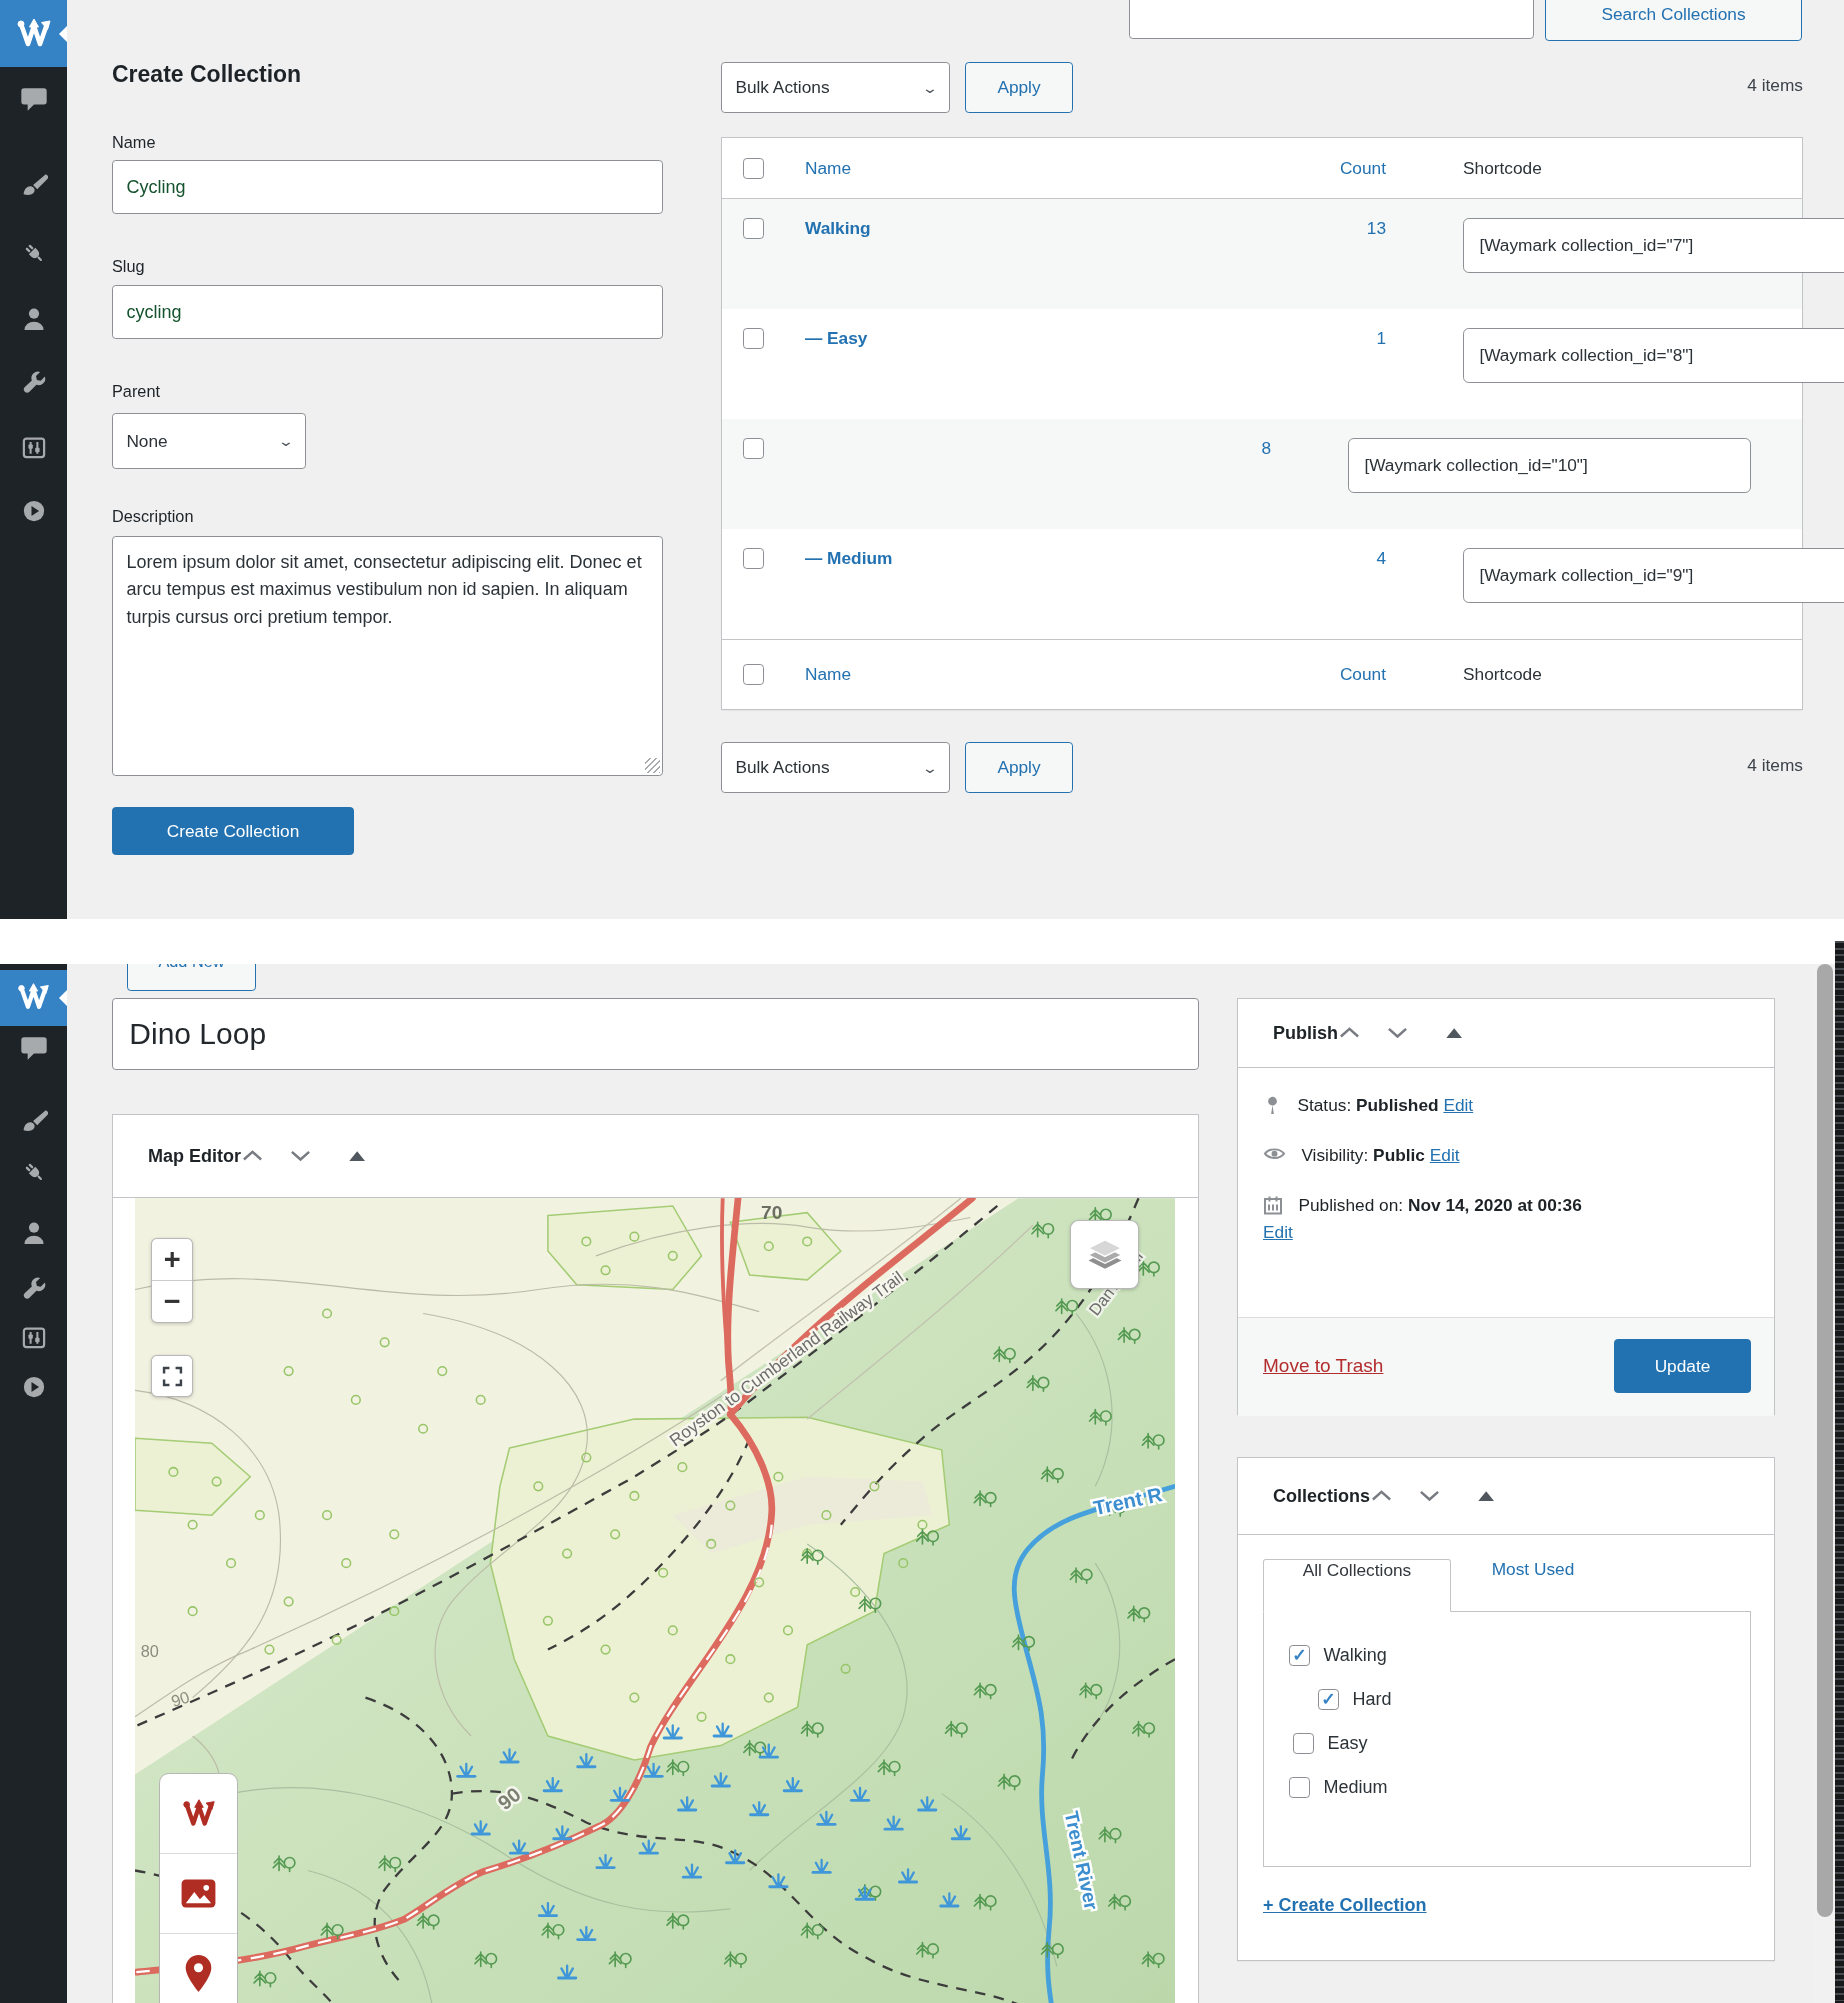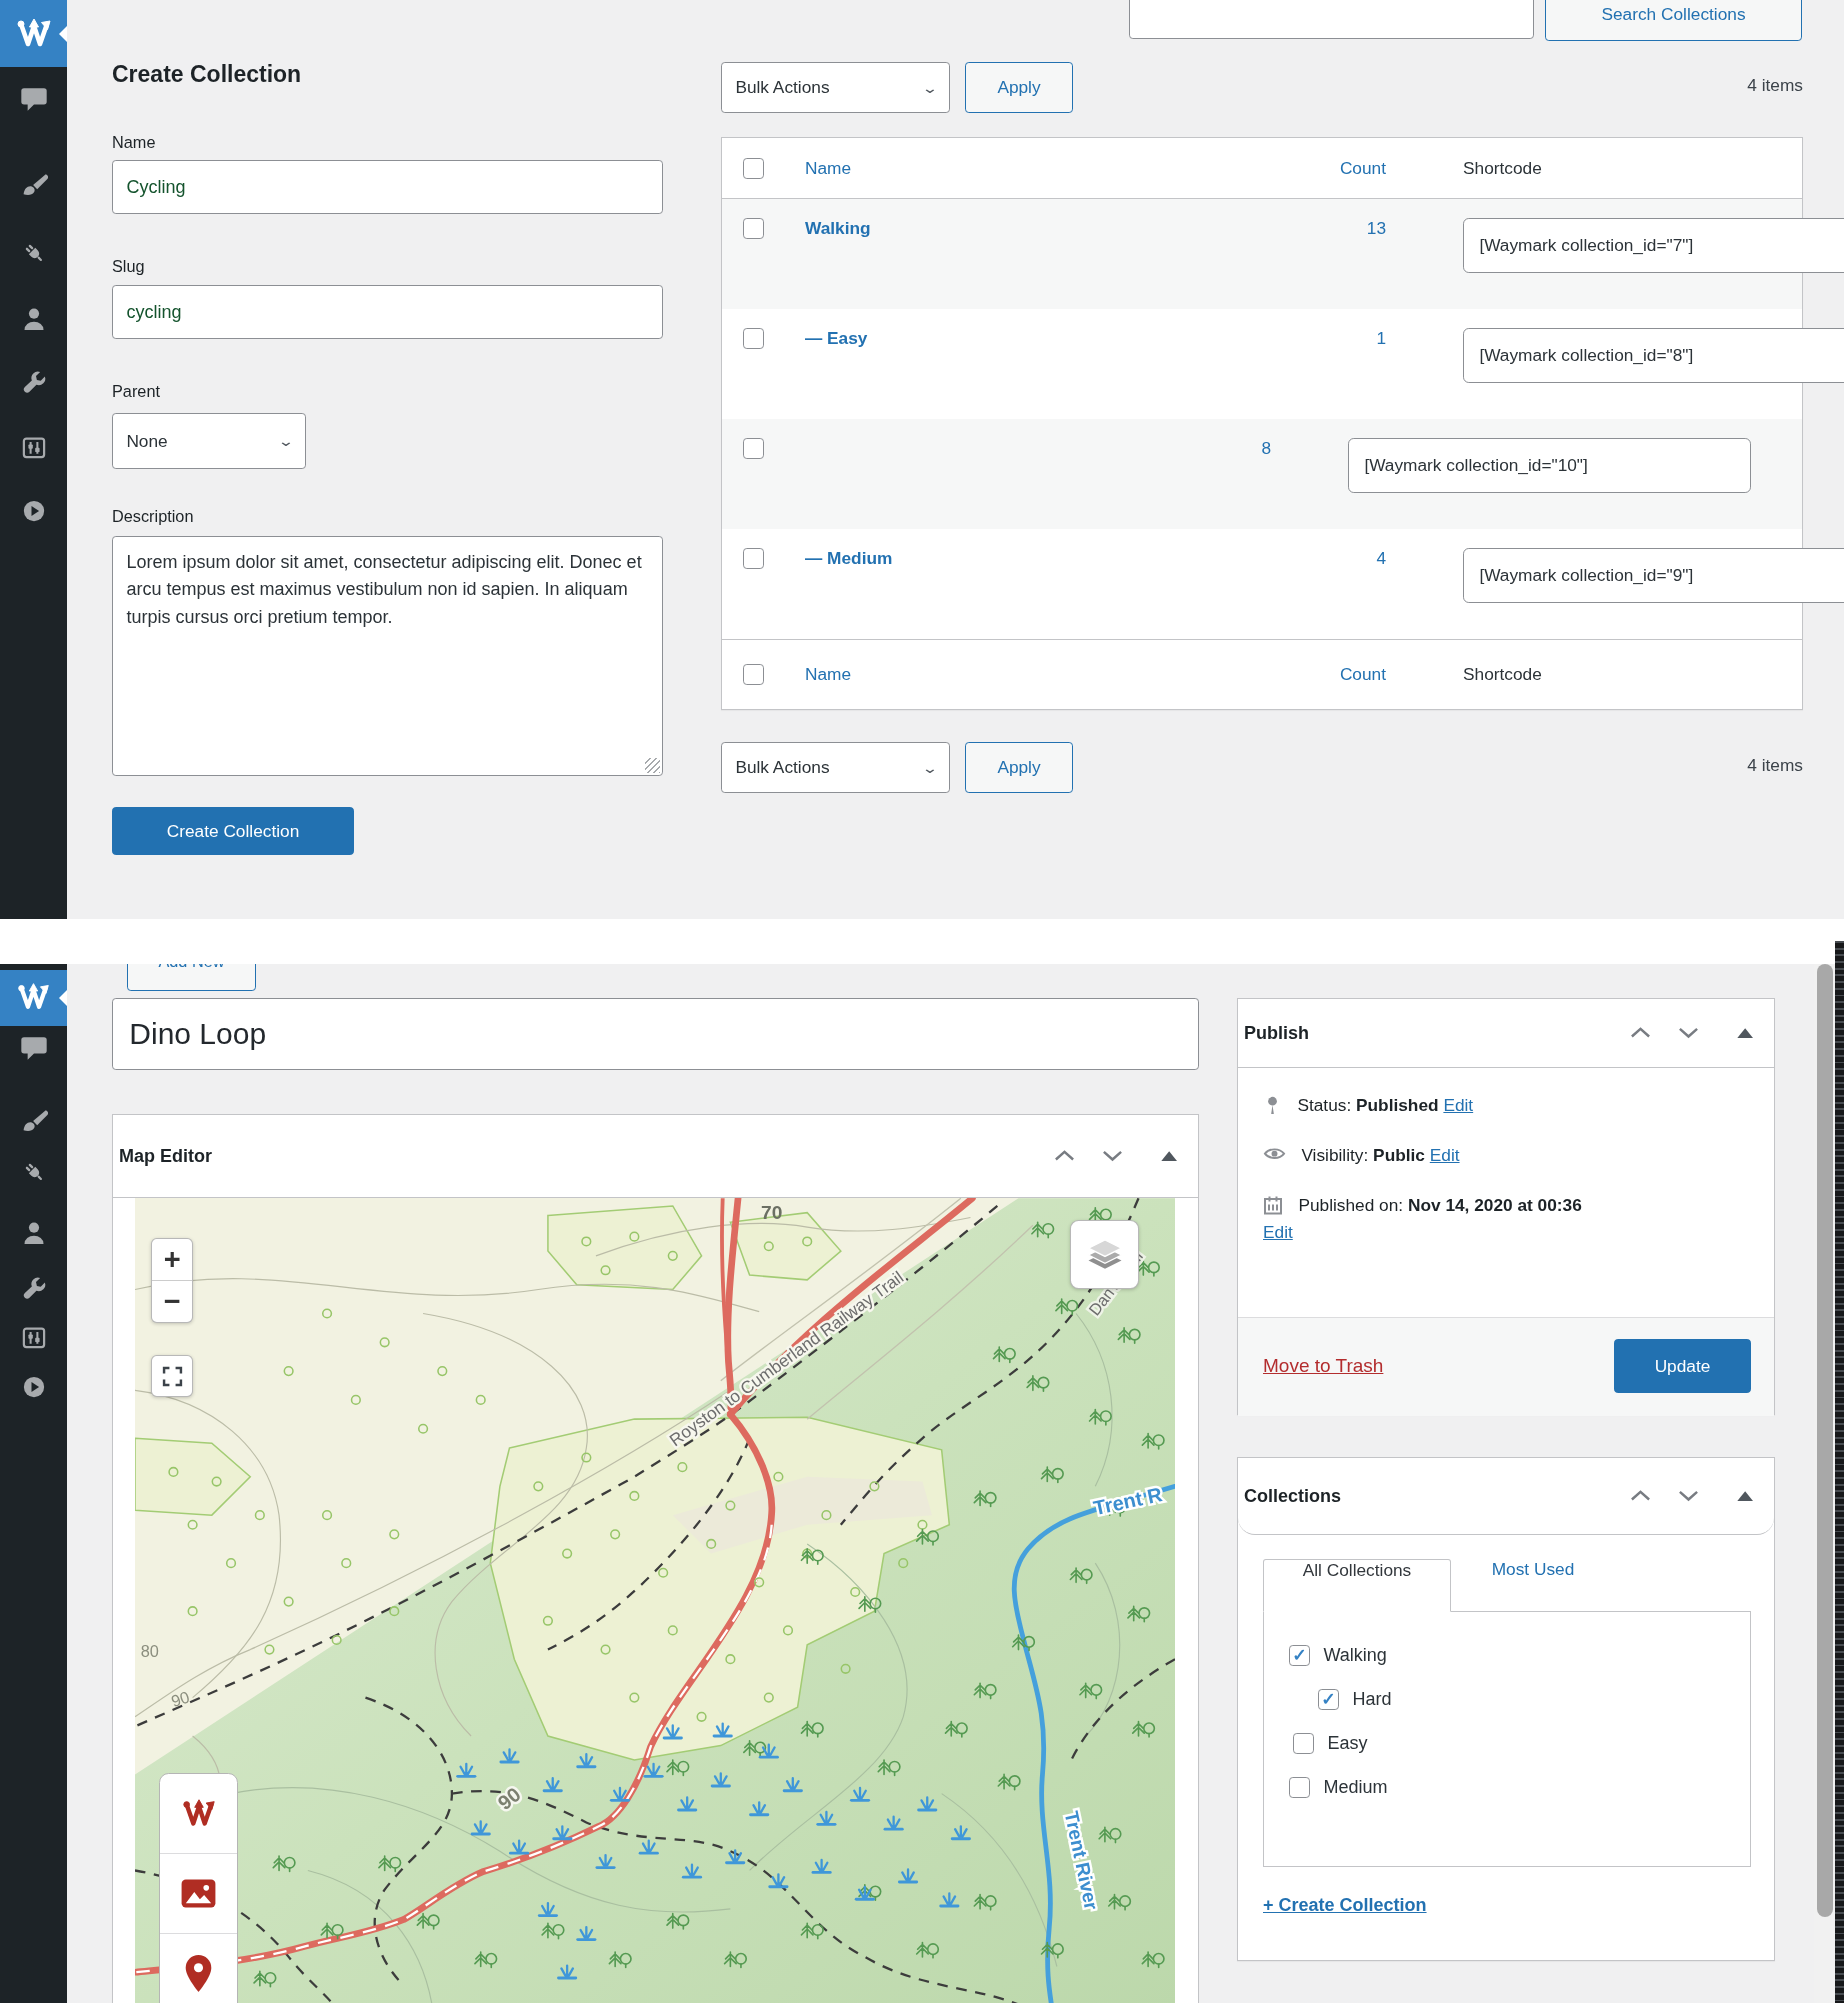--- a/index.html
+++ b/index.html
@@ -43,21 +43,21 @@
   .col-name a{color:#2271b1;font-weight:bold;font-size:17.3px;text-decoration:none;}
   .col-count{text-align:right;}
   .col-count a{color:#2271b1;font-size:17.3px;text-decoration:none;}
   .hlink{color:#2271b1;font-size:17.3px;text-decoration:none;}
   .hplain{color:#2c3338;font-size:17.3px;}
   .shortcode-input{width:403px;height:55px;border:1px solid #8c8f94;border-radius:5.8px;background:#fff;
       font-size:17.3px;color:#2c3338;padding:0 15.4px;box-sizing:border-box;font-family:"Liberation Sans",sans-serif;}
   .items-count{font-size:17.3px;color:#3c434a;}
   
   .postbox{position:absolute;background:#fff;border:1px solid #c3c4c7;box-shadow:0 1px 1px rgba(0,0,0,.04);box-sizing:border-box;}
-  .postbox-h{display:flex;align-items:center;justify-content:space-between;border-bottom:1px solid #c3c4c7;box-sizing:border-box;padding:0 21px 0 6px;}
+  .postbox-h{display:flex;align-items:center;border-bottom:1px solid #c3c4c7;box-sizing:border-box;padding:0 21px 0 35px;}
   .postbox-h .ttl{font-size:18px;font-weight:bold;color:#1d2327;}
   .handles{display:flex;align-items:center;gap:25px;}
   .handles .hbtn{cursor:pointer;display:flex;align-items:center;}
   .linkblue{color:#2271b1;text-decoration:underline;cursor:pointer;}
   .linkred{color:#b32d2e;text-decoration:underline;cursor:pointer;}
   .prow{display:flex;align-items:flex-start;gap:15.4px;font-size:17.3px;color:#1d2327;}
   
   .tab{position:absolute;box-sizing:border-box;display:flex;justify-content:center;font-size:17.3px;}
   .tab.active{background:#fff;border:1px solid #c3c4c7;border-bottom:1px solid #fff;color:#32373c;z-index:2;border-radius:2.9px 2.9px 0 0;}
   .checkpanel{position:absolute;background:#fff;border:1px solid #c3c4c7;box-sizing:border-box;padding:33px 0 0 25px;}
@@ -685,21 +685,21 @@
       </div>
       <div class="abs" style="left:0;top:318px;width:536px;height:98px;background:#f6f7f7;border-top:1px solid #dcdcde;">
         <a href="#" class="linkred" style="position:absolute;left:25px;top:37px;font-size:19px;">Move to Trash</a>
         <div class="btn-primary" style="position:absolute;right:23px;top:21px;width:137px;height:54px;border-radius:3.8px;">
             <span>Update</span>
           </div>
       </div>
     </div>
 
     <div class="postbox" style="left:1237px;top:493px;width:538px;height:504px;">
-      <div class="postbox-h" style="height:77px;border-radius:17px;">
+      <div class="postbox-h" style="height:77px;">
         <span class="ttl">Collections</span>
         <span class="handles">
           <span class="hbtn">
               <svg width="23" height="13.4" viewBox="0 0 24 14">
                 <polyline points="3,11 12,3 21,11" fill="none" stroke="#787c82" stroke-width="2.6"></polyline>
               </svg>
             </span>
           <span class="hbtn">
               <svg width="23" height="13.4" viewBox="0 0 24 14">
                 <polyline points="3,3 12,11 21,3" fill="none" stroke="#787c82" stroke-width="2.6"></polyline>

